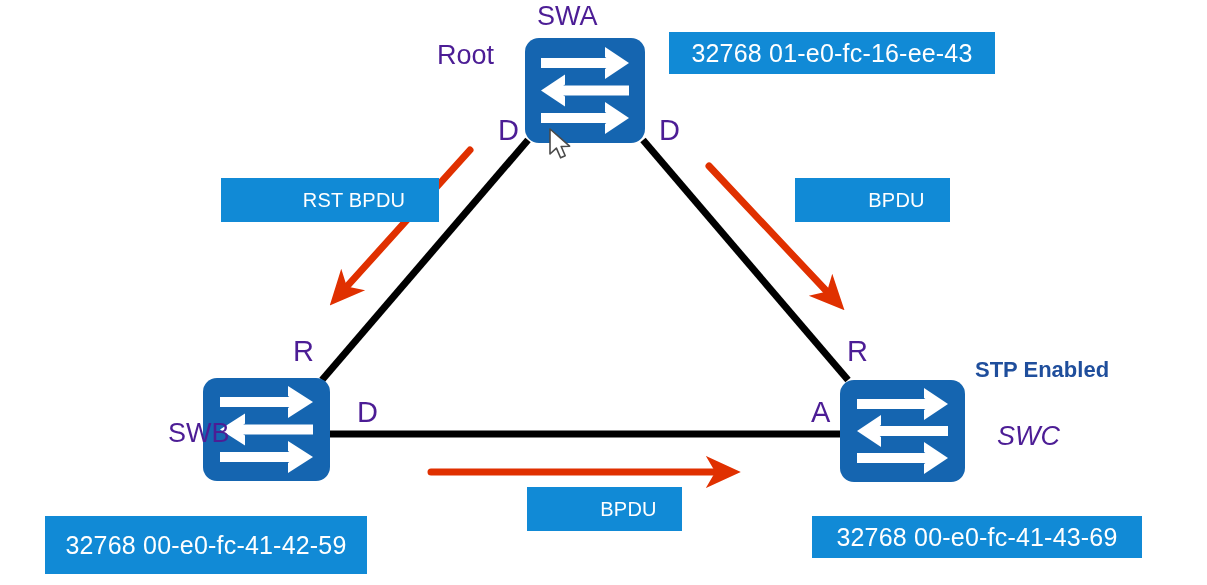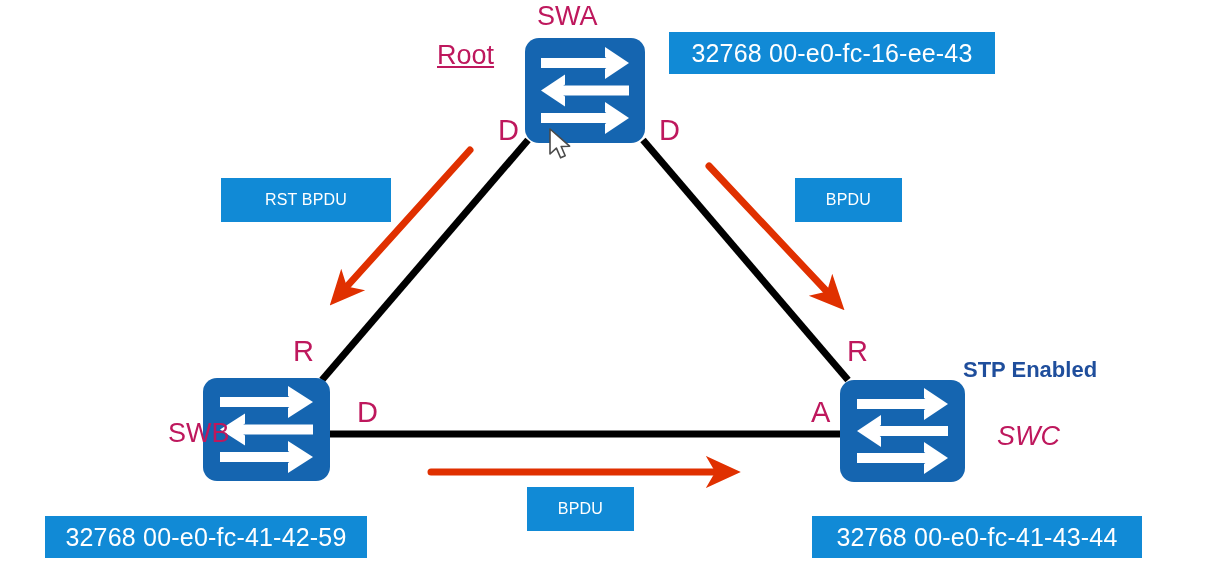--- a/index.html
+++ b/index.html
@@ -24,50 +24,51 @@
     position: absolute;
     border-radius: 14px;
     background: #1565b0;
     box-sizing: border-box;
   }
   .switch svg { display: block; width: 100%; height: 100%; }
 
   
   .txt {
     position: absolute;
-    color: #be185d;
+    color: #4c1d95;
     white-space: nowrap;
     line-height: 1;
   }
   .name-label { font-size: 27px; }
   .port-label { font-size: 29px; }
-  .root-label { font-size: 27px; text-decoration: underline; }
+  .root-label { font-size: 27px; }
   .stp-label {
     position: absolute;
     font-size: 22px;
     font-weight: bold;
     color: #1f4e9c;
     white-space: nowrap;
     line-height: 1;
+    margin-left: 12px;
   }
 
   
   .chip {
     position: absolute;
     background: #118ad6;
     color: #ffffff;
     font-size: 25px;
     display: flex;
     align-items: center;
     justify-content: center;
     white-space: nowrap;
     line-height: 1;
     letter-spacing: 0.2px;
   }
-  .chip-small { font-size: 16px; }
+  .chip-small { font-size: 20px; padding-left: 48px; }
 
   
   #wires {
     position: absolute;
     left: 0; top: 0;
     width: 1207px;
     height: 585px;
     pointer-events: none;
   }
 
@@ -108,56 +109,56 @@
         <path d="M40 36.5 L16 52.5 L40 68.5 L40 58.5 L32 52.5 L40 46.5 Z"></path>
         <rect x="16" y="75" width="72" height="10"></rect>
         <path d="M80 64 L104 80 L80 96 L80 86 L88 80 L80 74 Z"></path>
       </g>
     </svg>
   </div>
   <div class="txt name-label" style="left:537px; top:3px;">SWA</div>
   <div class="txt root-label" style="left:437px; top:42px;">Root</div>
   <div class="txt port-label" style="left:498px; top:116px;">D</div>
   <div class="txt port-label" style="left:659px; top:116px;">D</div>
-  <div class="chip" style="left:669px; top:32px; width:326px; height:42px;">32768 00-e0-fc-16-ee-43</div>
+  <div class="chip" style="left:669px; top:32px; width:326px; height:42px;">32768 01-e0-fc-16-ee-43</div>
 
   <div class="switch" style="left:203px; top:378px; width:127px; height:103px;">
     <svg viewBox="0 0 127 103" xmlns="http://www.w3.org/2000/svg">
       <g fill="#ffffff">
         <rect x="17" y="19" width="76" height="10"></rect>
         <path d="M85 8 L110 24 L85 40 L85 30 L93 24 L85 18 Z"></path>
         <rect x="34" y="46.5" width="76" height="10"></rect>
         <path d="M42 35.5 L17 51.5 L42 67.5 L42 57.5 L34 51.5 L42 45.5 Z"></path>
         <rect x="17" y="74" width="76" height="10"></rect>
         <path d="M85 63 L110 79 L85 95 L85 85 L93 79 L85 73 Z"></path>
       </g>
     </svg>
   </div>
   <div class="txt name-label" style="left:128px; top:420px;margin-left:40px;">SWB</div>
   <div class="txt port-label" style="left:293px; top:337px;">R</div>
   <div class="txt port-label" style="left:357px; top:398px;">D</div>
-  <div class="chip" style="left:45px; top:516px; width:322px; height:42px;text-align:right;">32768 00-e0-fc-41-42-59</div>
+  <div class="chip" style="left:45px; top:516px; width:322px; height:58px;text-align:right;">32768 00-e0-fc-41-42-59</div>
 
   <div class="switch" style="left:840px; top:380px; width:125px; height:102px;">
     <svg viewBox="0 0 125 102" xmlns="http://www.w3.org/2000/svg">
       <g fill="#ffffff">
         <rect x="17" y="19" width="75" height="10"></rect>
         <path d="M84 8 L108 24 L84 40 L84 30 L92 24 L84 18 Z"></path>
         <rect x="33" y="46" width="75" height="10"></rect>
         <path d="M41 35 L17 51 L41 67 L41 57 L33 51 L41 45 Z"></path>
         <rect x="17" y="73" width="75" height="10"></rect>
         <path d="M84 62 L108 78 L84 94 L84 84 L92 78 L84 72 Z"></path>
       </g>
     </svg>
   </div>
   <div class="txt name-label" style="left:997px; top:423px;font-style:italic;">SWC</div>
   <div class="stp-label" style="left:963px; top:359px;">STP Enabled</div>
   <div class="txt port-label" style="left:847px; top:337px;">R</div>
   <div class="txt port-label" style="left:811px; top:398px;">A</div>
-  <div class="chip" style="left:812px; top:516px; width:330px; height:42px;">32768 00-e0-fc-41-43-44</div>
+  <div class="chip" style="left:812px; top:516px; width:330px; height:42px;">32768 00-e0-fc-41-43-69</div>
 
   <div class="chip chip-small" style="left:221px; top:178px; width:170px; height:44px;">RST BPDU</div>
   <div class="chip chip-small" style="left:795px; top:178px; width:107px; height:44px;">BPDU</div>
   <div class="chip chip-small" style="left:527px; top:487px; width:107px; height:44px;">BPDU</div>
 
   <div class="cursor" style="left:548px; top:128px;">
     <svg viewBox="0 0 26 34" xmlns="http://www.w3.org/2000/svg">
       <path d="M2 1 L2 26 L8.4 20.1 L12.6 29.8 L17.2 27.7 L13.2 18.5 L21.6 18.2 Z" fill="#ffffff" stroke="#4a4a4a" stroke-width="1.6" stroke-linejoin="round"></path>
     </svg>
   </div>

